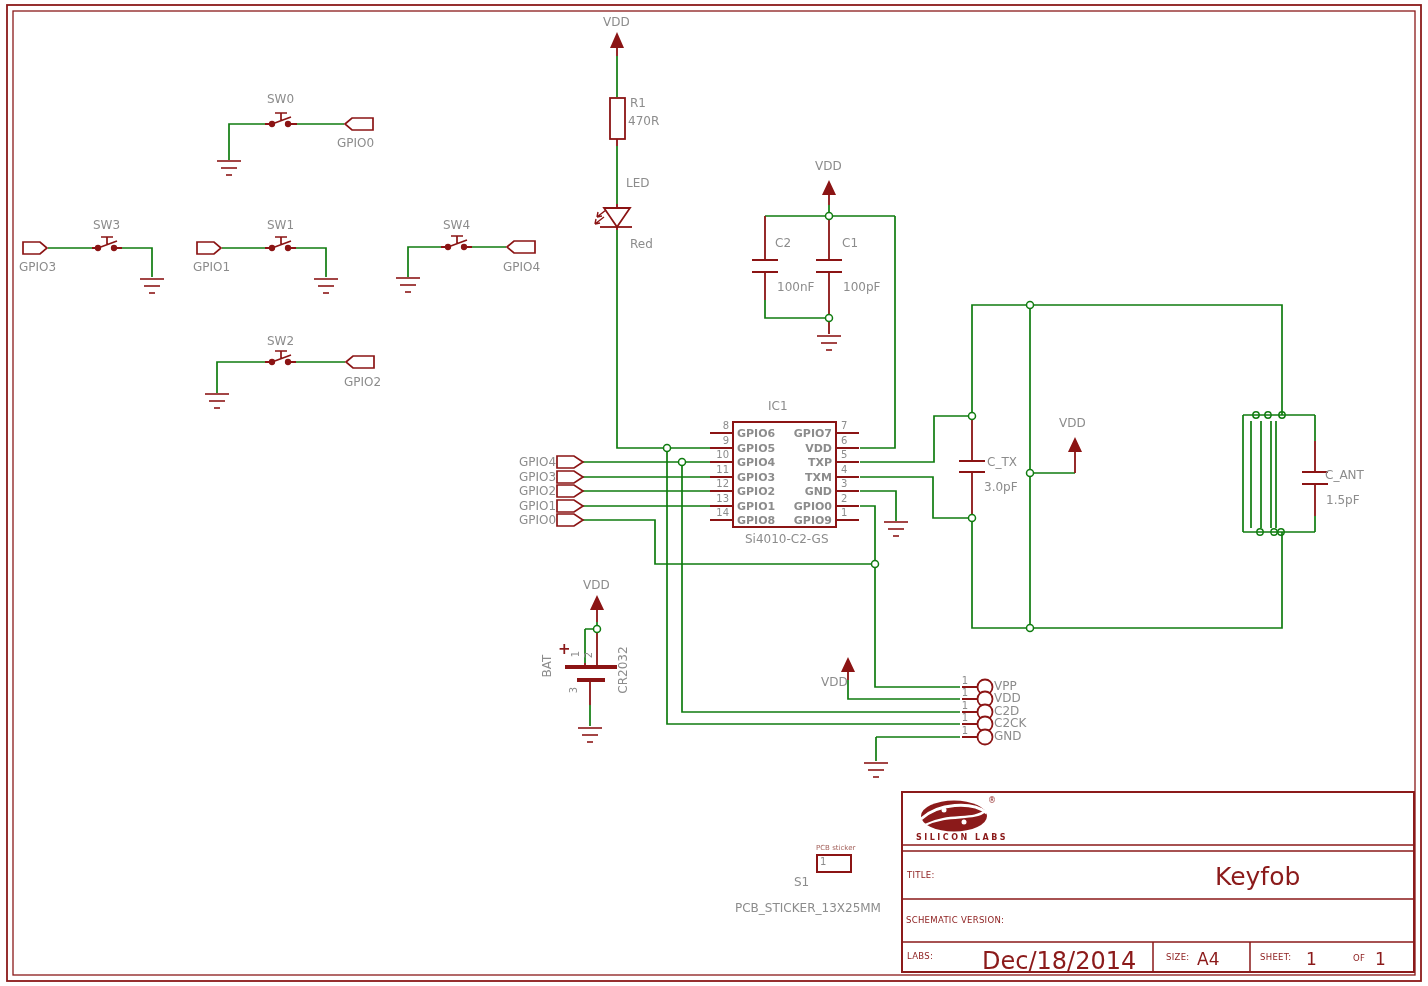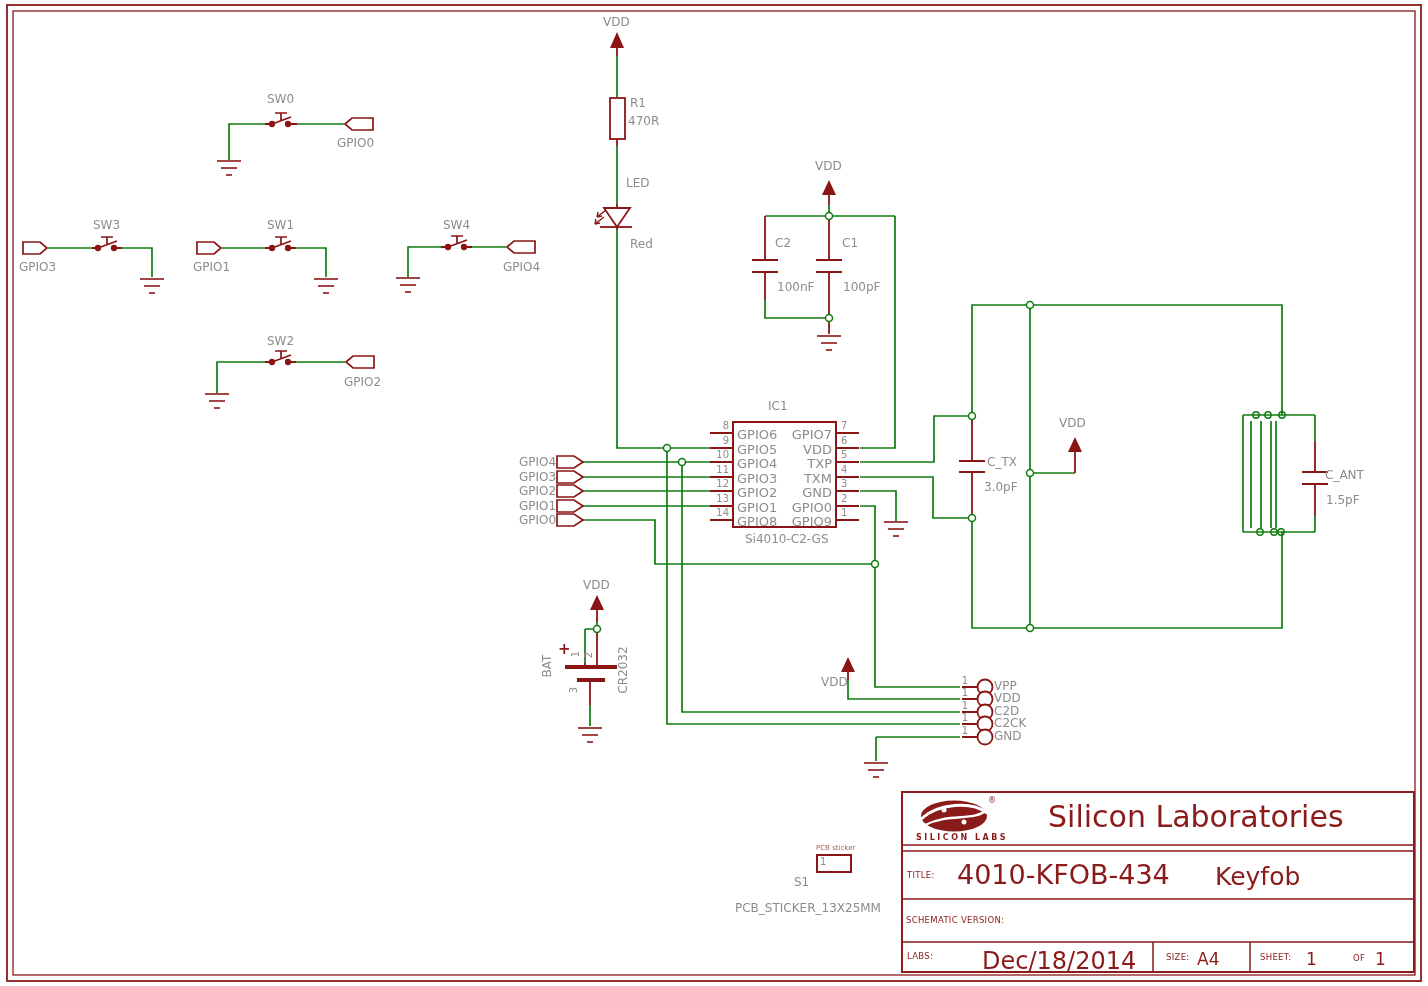--- a/index.html
+++ b/index.html
@@ -1,21 +1,21 @@
 <!DOCTYPE html>
 <html><head>
 <meta charset="utf-8">
 <style>
   html,body{margin:0;padding:0;background:#e8e8e8;}
   #page{position:relative;width:1428px;height:986px;background:#ffffff;overflow:hidden;
         font-family:"DejaVu Sans",sans-serif;}
   #gfx{position:absolute;left:0;top:0;}
   .lbl{position:absolute;color:#8c8c8c;font-size:12px;line-height:1.1;white-space:nowrap;}
   .s10{font-size:10px;}
-  .s11{font-size:13px;}
+  .s11{font-size:11px;font-weight:bold;}
   .tiny{font-size:7px;color:#a3605a;}
   .mar{color:#8b1a1a;}
   .ra{text-align:right;}
   .rot{transform:translate(-50%,-50%) rotate(-90deg);transform-origin:center;}
   .tb{position:absolute;color:#8b1a1a;white-space:nowrap;}
   .tb-lbl{font-size:8.5px;letter-spacing:.3px;}
   .tb-30{font-size:30px;}
   .tb-28{font-size:27px;}
   .tb-25{font-size:25px;}
   .tb-21{font-size:24px;}
@@ -278,23 +278,21 @@
   <span class="lbl" style="left:994px;top:717px">C2CK</span>
   <span class="lbl" style="left:994px;top:730px">GND</span>
 
   <span class="lbl tiny" style="left:816px;top:845px">PCB sticker</span>
   <span class="lbl s10" style="left:820px;top:856px">1</span>
   <span class="lbl" style="left:794px;top:876px">S1</span>
   <span class="lbl" style="left:735px;top:902px">PCB_STICKER_13X25MM</span>
 
   <span class="tb logo-text" style="left:916px;top:833px">SILICON LABS</span>
   <span class="tb reg" style="left:988px;top:796px">®</span>
-  <span class="tb tb-30" style="left:1048px;top:799px">Silicon Laboratories</span>
   <span class="tb tb-lbl" style="left:907px;top:870px">TITLE:</span>
-  <span class="tb tb-28" style="left:957px;top:859px">4010-KFOB-434</span>
   <span class="tb tb-25" style="left:1215px;top:862px">Keyfob</span>
   <span class="tb tb-lbl" style="left:906px;top:915px">SCHEMATIC VERSION:</span>
   <span class="tb tb-lbl" style="left:907px;top:951px">LABS:</span>
   <span class="tb tb-21" style="left:982px;top:947px">Dec/18/2014</span>
   <span class="tb tb-lbl" style="left:1166px;top:952px">SIZE:</span>
   <span class="tb tb-18" style="left:1197px;top:949px">A4</span>
   <span class="tb tb-lbl" style="left:1260px;top:952px">SHEET:</span>
   <span class="tb tb-18" style="left:1306px;top:949px">1</span>
   <span class="tb tb-lbl" style="left:1353px;top:953px">OF</span>
   <span class="tb tb-18" style="left:1375px;top:949px">1</span>

